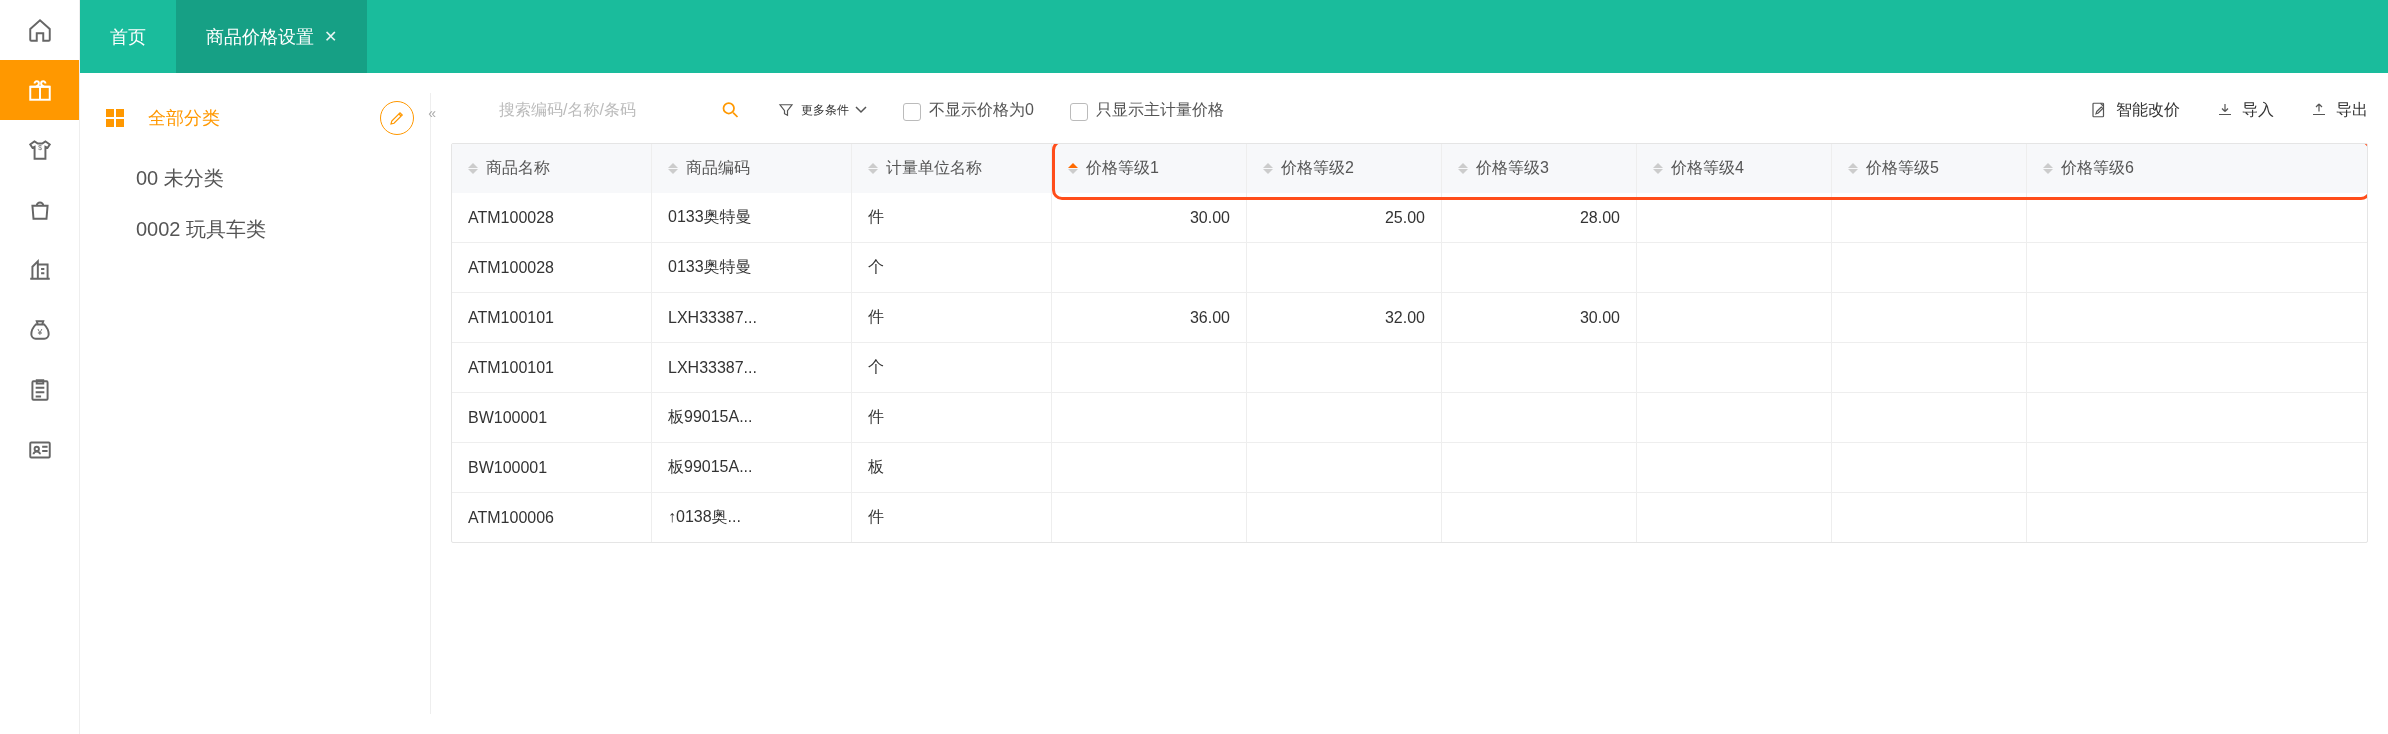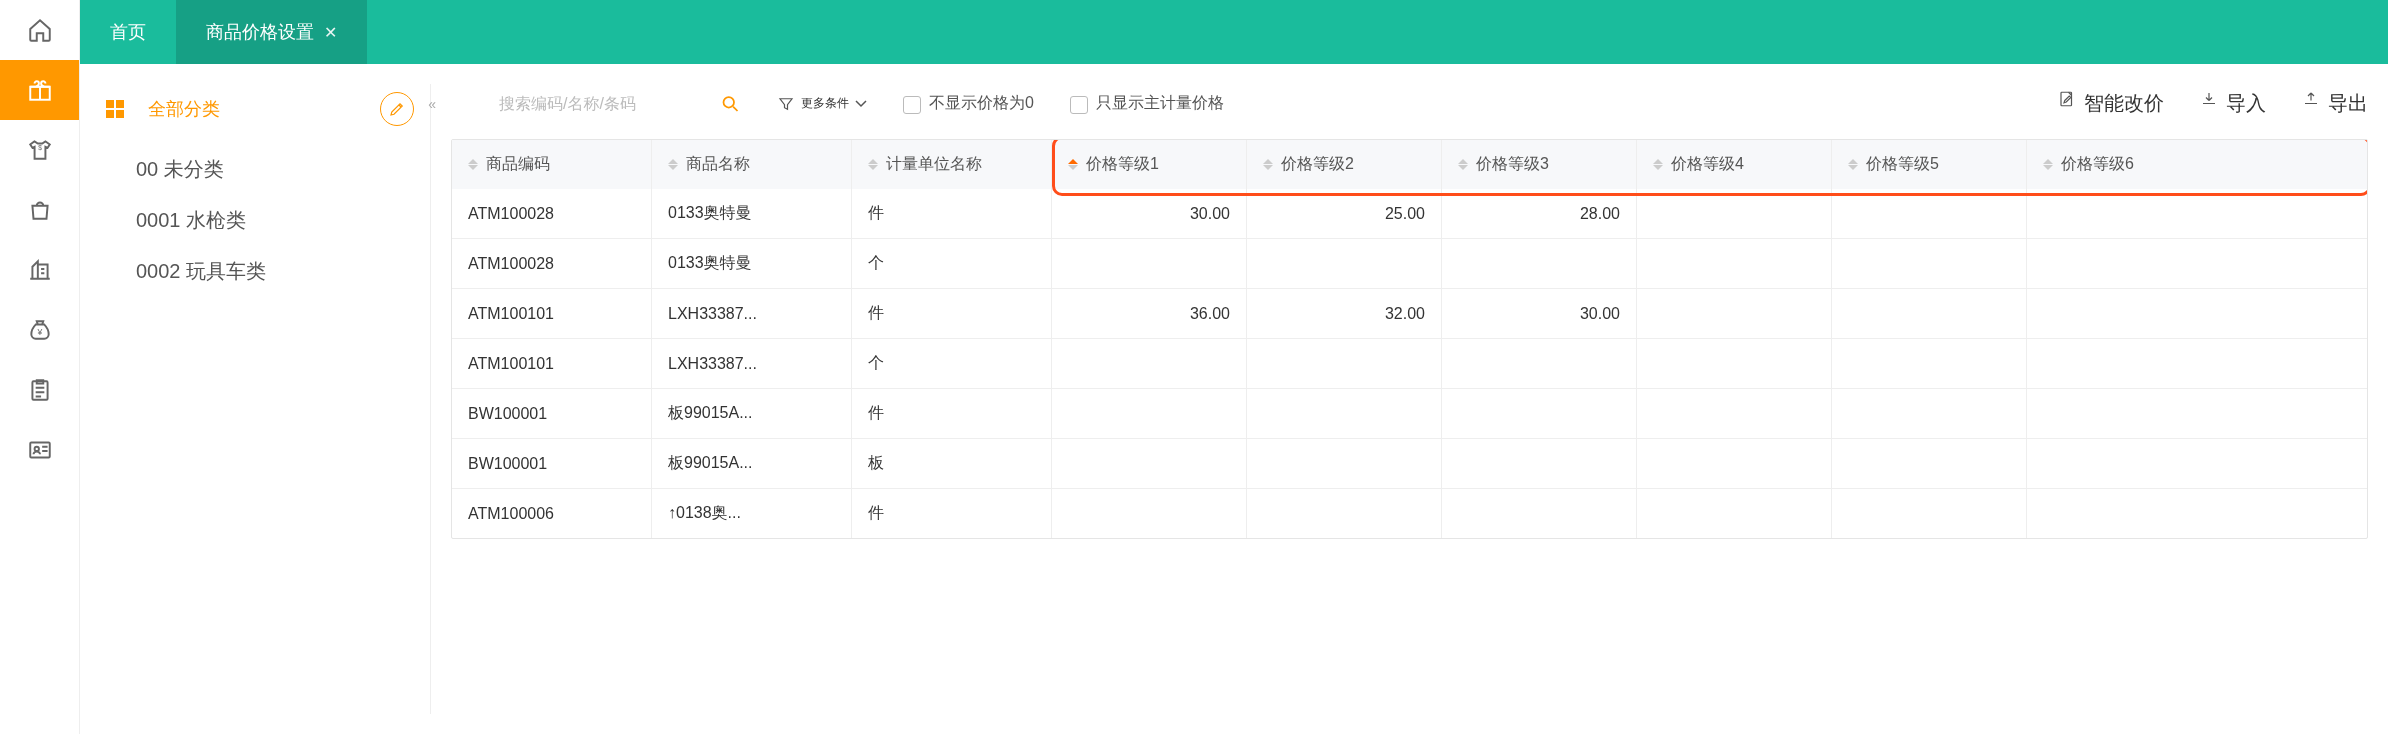--- a/index.html
+++ b/index.html
@@ -9,21 +9,21 @@
 
 
 .rail { width: 80px; background: #fff; border-right: 1px solid #eee; display: flex; flex-direction: column; }
 .rail-item { height: 60px; display: flex; align-items: center; justify-content: center; cursor: pointer; }
 .rail-item.active { background: #ff9800; }
 .rail-item.active svg { stroke: #fff; }
 .rail-item svg { stroke: #666; fill: none; stroke-width: 1.8; }
 
 
 .main { flex: 1; display: flex; flex-direction: column; }
-.tabs { height: 64px; background: #1abc9c; display: flex; align-items: stretch; }
+.tabs { height: 73px; background: #1abc9c; display: flex; align-items: stretch; }
 .tab { display: flex; align-items: center; padding: 0 30px; color: #fff; font-size: 18px; cursor: pointer; gap: 10px; }
 .tab.active { background: #16a085; }
 .tab-close { font-size: 16px; opacity: .9; }
 
 
 .content { flex: 1; display: flex; padding: 20px; gap: 0; background: #fff; }
 
 
 .cat-panel { width: 330px; padding-right: 10px; position: relative; }
 .cat-header { display: flex; align-items: center; gap: 24px; padding: 8px 6px 18px 6px; color: #ff9800; font-size: 18px; font-weight: 500; }
@@ -38,21 +38,21 @@
 .right { flex: 1; display: flex; flex-direction: column; border-left: 1px solid #eee; padding-left: 20px; }
 
 .toolbar { display: flex; align-items: center; gap: 36px; padding: 6px 0 22px 0; }
 .search-wrap { display: flex; align-items: center; gap: 14px; width: 290px; }
 .search-input { border: none; outline: none; font-size: 16px; flex: 1; color: #333; margin-left: 48px; }
 .search-input::placeholder { color: #bbb; }
 .more-filter { display: flex; align-items: center; gap: 6px; cursor: pointer; color: #333; font-size: 12px; }
 .chk { display: flex; align-items: flex-end; gap: 8px; cursor: pointer; color: #555; font-size: 16px; }
 .chk-box { width: 18px; height: 18px; border: 1.5px solid #bbb; border-radius: 3px; }
 .spacer { flex: 1; }
-.tool-link { display: flex; align-items: flex-start; gap: 8px; cursor: pointer; color: #333; font-size: 20px; }
+.tool-link { display: flex; align-items: center; gap: 8px; cursor: pointer; color: #333; font-size: 16px; }
 
 
 .table { border: 1px solid #e5e5e5; border-radius: 2px; overflow: hidden; }
 .thead { display: flex; background: #f7f8fa; position: relative; }
 .th, .td { padding: 14px 16px; border-right: 1px solid #eee; display: flex; align-items: center; gap: 8px; font-size: 16px; }
 .th { color: #555; font-weight: 500; }
 .th:last-child, .td:last-child { border-right: none; }
 .sort { display: flex; flex-direction: column; gap: 1px; }
 .sort-up, .sort-down { width: 0; height: 0; border-left: 5px solid transparent; border-right: 5px solid transparent; }
 .sort-up { border-bottom: 5px solid #ccc; }
@@ -151,21 +151,20 @@
           <span>全部分类</span>
           <span class="edit-circle">
             <svg class="ico-sm ico-orange" viewBox="0 0 24 24">
                 <path d="M4 20l4-1 11-11-3-3L5 16zM14 6l3 3"></path>
               </svg>
           </span>
         </div>
         <span class="collapse-handle">«</span>
         <div class="cat-list" id="cat-list">
             <div class="cat-item">00 未分类</div>
-            <div class="cat-item">0001 水枪类</div>
             <div class="cat-item">0002 玩具车类</div>
           </div>
       </div>
 
       <div class="right">
         <div class="toolbar">
           <div class="search-wrap">
             <input class="search-input" placeholder="搜索编码/名称/条码" style="">
             <svg class="ico-sm ico-orange" viewBox="0 0 24 24" style="width:22px;height:22px;stroke-width:2">
                 <circle cx="10" cy="10" r="6"></circle>
@@ -206,33 +205,33 @@
           <div class="tool-link">
             <svg class="ico-sm" viewBox="0 0 24 24">
                 <path d="M12 14V4m0 0l-4 4m4-4l4 4M4 18h16"></path>
               </svg>
             <span>导出</span>
           </div>
         </div>
 
         <div class="table" style="position:relative">
           <div class="thead" id="thead">
+              <div class="th col-name">
+                <span class="sort">
+                  <span class="sort-up"></span>
+                  <span class="sort-down"></span>
+                </span>
+                <span>商品名称</span>
+              </div>
               <div class="th col-code">
                 <span class="sort">
                   <span class="sort-up"></span>
                   <span class="sort-down"></span>
                 </span>
                 <span>商品编码</span>
-              </div>
-              <div class="th col-name">
-                <span class="sort">
-                  <span class="sort-up"></span>
-                  <span class="sort-down"></span>
-                </span>
-                <span>商品名称</span>
               </div>
               <div class="th col-unit">
                 <span class="sort">
                   <span class="sort-up"></span>
                   <span class="sort-down"></span>
                 </span>
                 <span>计量单位名称</span>
               </div>
               <div class="th col-price">
                 <span class="sort">

